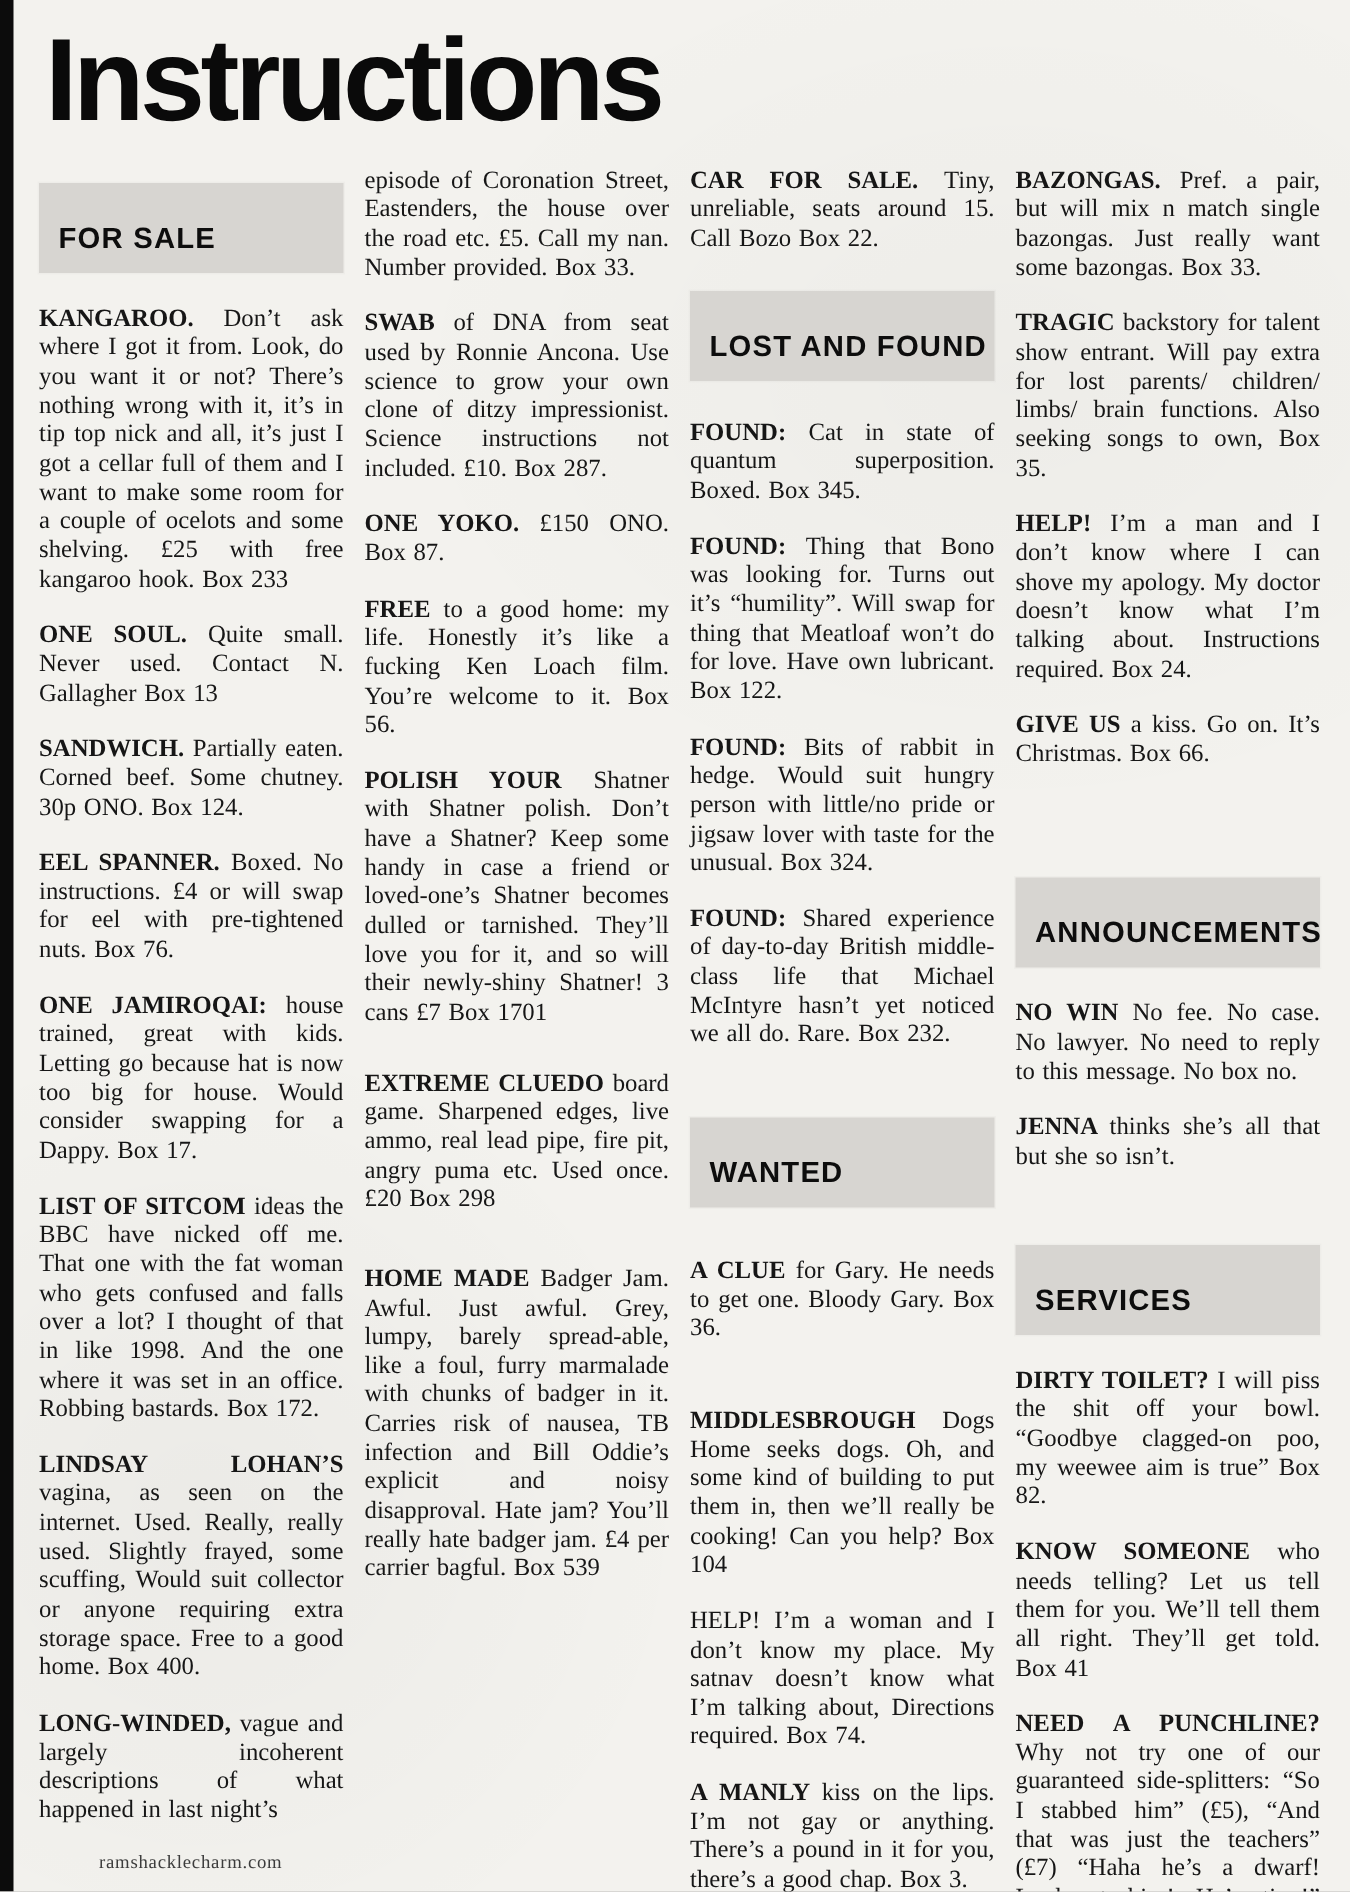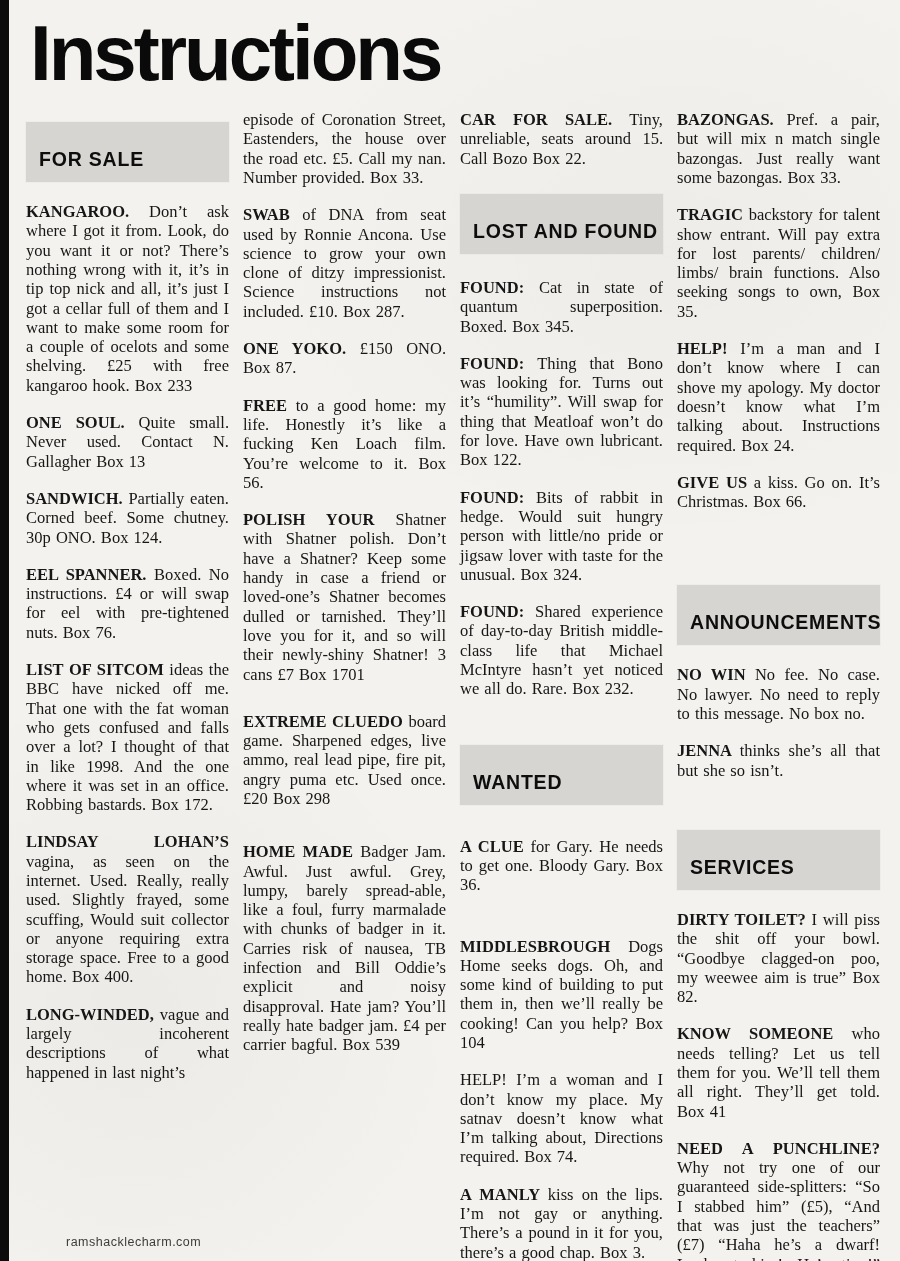--- a/index.html
+++ b/index.html
@@ -66,40 +66,41 @@
   [data-name="section-lost-and-found"]{margin-top:26px;margin-bottom:24px;}
   [data-name="section-wanted"]{margin-top:46px;margin-bottom:32px;}
   [data-name="section-announcements"]{margin-top:74px;}
   [data-name="section-services"]{margin-top:50px;}
   [data-name="ad-middlesbrough"]{margin-top:42px;}
   [data-name="ad-home-made"]{margin-top:34px;}
   [data-name="ad-extreme-cluedo"]{margin-top:28px;}
   .footer{
     position:absolute;
     left:30px;bottom:12px;
-    font-family:Liberation Sans, sans-serif;
+    font-family:Liberation Serif, serif;
     font-size:12.5px;
     letter-spacing:0.5px;
     color:#3c3c3c;
     padding-left:36px;
   }
 </style>
 </head>
 <body>
 
 <div class="page" data-name="classifieds-page">
   <div class="left-bar" data-name="page-edge-bar"></div>
   <h1 class="title" data-name="page-title">Instructions</h1>
   <div class="columns" data-name="classifieds-columns">
     <div class="col" data-name="column-1">
         <div class="section-band" data-name="section-for-sale"><span class="section-label" data-name="section-label">FOR SALE</span></div>
         <p class="ad" data-name="ad-kangaroo"><span class="lead" data-name="ad-lead">KANGAROO. </span>Don’t ask where I got it from. Look, do you want it or not? There’s nothing wrong with it, it’s in tip top nick and all, it’s just I got a cellar full of them and I want to make some room for a couple of ocelots and some shelving. £25 with free kangaroo hook. Box 233</p>
         <p class="ad" data-name="ad-one-soul"><span class="lead" data-name="ad-lead">ONE SOUL. </span>Quite small. Never used. Contact N. Gallagher Box 13</p>
         <p class="ad" data-name="ad-sandwich"><span class="lead" data-name="ad-lead">SANDWICH. </span>Partially eaten. Corned beef. Some chutney. 30p ONO. Box 124.</p>
         <p class="ad" data-name="ad-eel-spanner"><span class="lead" data-name="ad-lead">EEL SPANNER. </span>Boxed. No instructions. £4 or will swap for eel with pre-tightened nuts. Box 76.</p>
+        <p class="ad" data-name="ad-one-jamiroqai"><span class="lead" data-name="ad-lead">ONE JAMIROQAI: </span>house trained, great with kids. Letting go because hat is now too big for house. Would consider swapping for a Dappy. Box 17.</p>
         <p class="ad" data-name="ad-list-of-sitcom"><span class="lead" data-name="ad-lead">LIST OF SITCOM </span>ideas the BBC have nicked off me. That one with the fat woman who gets confused and falls over a lot? I thought of that in like 1998. And the one where it was set in an office. Robbing bastards. Box 172.</p>
         <p class="ad" data-name="ad-lindsay-lohans"><span class="lead" data-name="ad-lead">LINDSAY LOHAN’S </span>vagina, as seen on the internet. Used. Really, really used. Slightly frayed, some scuffing, Would suit collector or anyone requiring extra storage space. Free to a good home. Box 400.</p>
         <p class="ad" data-name="ad-long-winded"><span class="lead" data-name="ad-lead">LONG-WINDED, </span>vague and largely incoherent descriptions of what happened in last night’s</p>
       </div>
     <div class="col" data-name="column-2">
         <p class="ad" data-name="ad-long-winded-continued">episode of Coronation Street, Eastenders, the house over the road etc. £5. Call my nan. Number provided. Box 33.</p>
         <p class="ad" data-name="ad-swab"><span class="lead" data-name="ad-lead">SWAB </span>of DNA from seat used by Ronnie Ancona. Use science to grow your own clone of ditzy impressionist. Science instructions not included. £10. Box 287.</p>
         <p class="ad" data-name="ad-one-yoko"><span class="lead" data-name="ad-lead">ONE YOKO. </span>£150 ONO. Box 87.</p>
         <p class="ad" data-name="ad-free"><span class="lead" data-name="ad-lead">FREE </span>to a good home: my life. Honestly it’s like a fucking Ken Loach film. You’re welcome to it. Box 56.</p>
         <p class="ad" data-name="ad-polish-your"><span class="lead" data-name="ad-lead">POLISH YOUR </span>Shatner with Shatner polish. Don’t have a Shatner? Keep some handy in case a friend or loved-one’s Shatner becomes dulled or tarnished. They’ll love you for it, and so will their newly-shiny Shatner! 3 cans £7 Box 1701</p>

